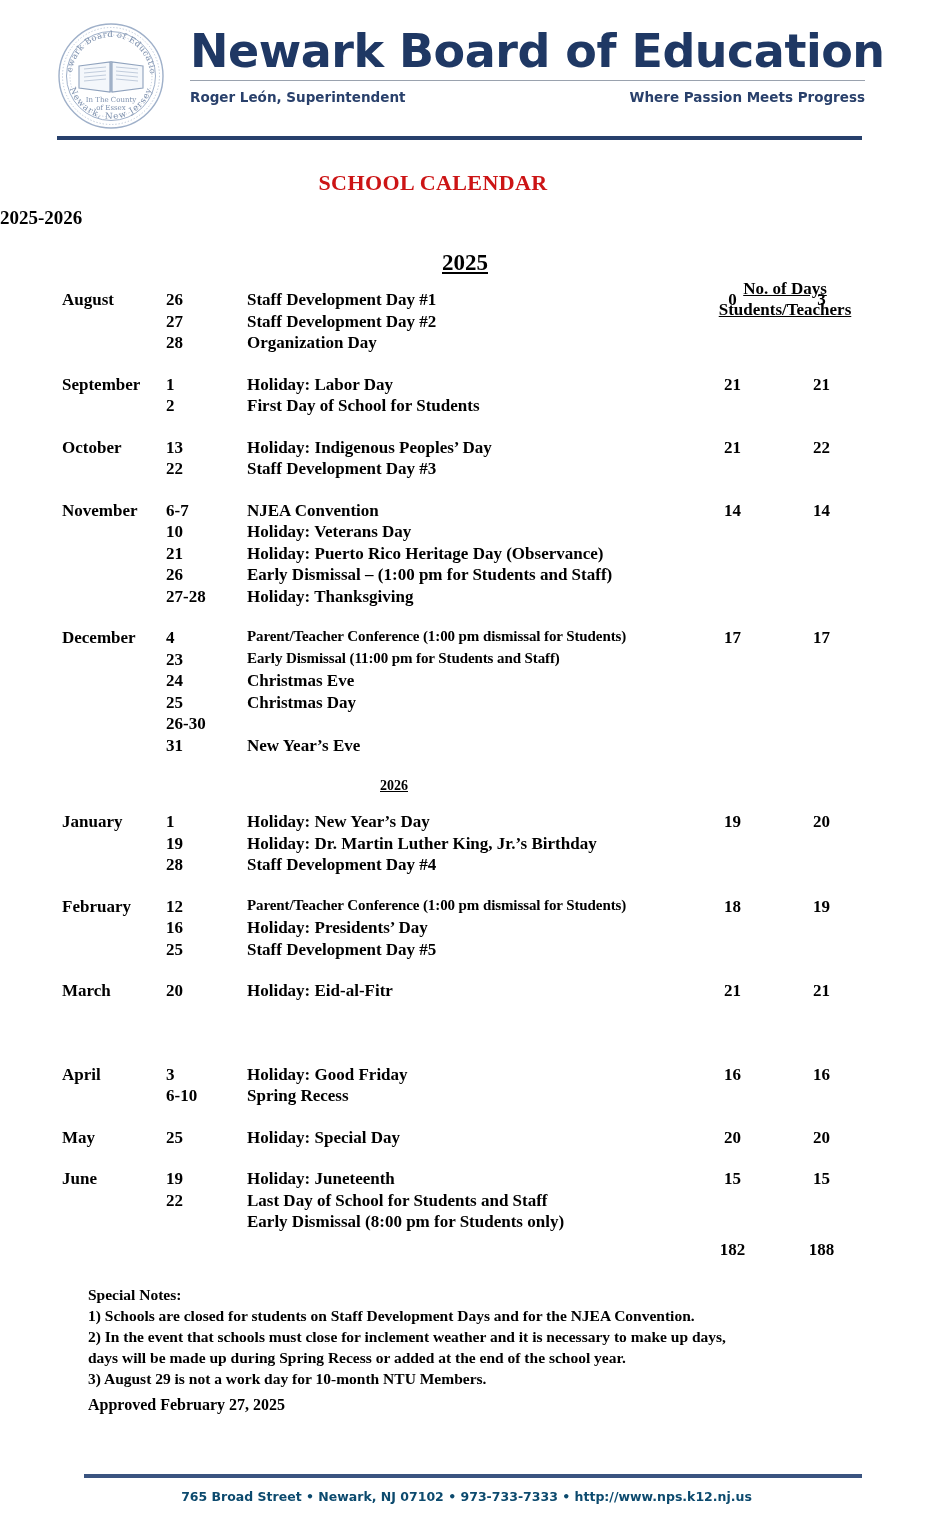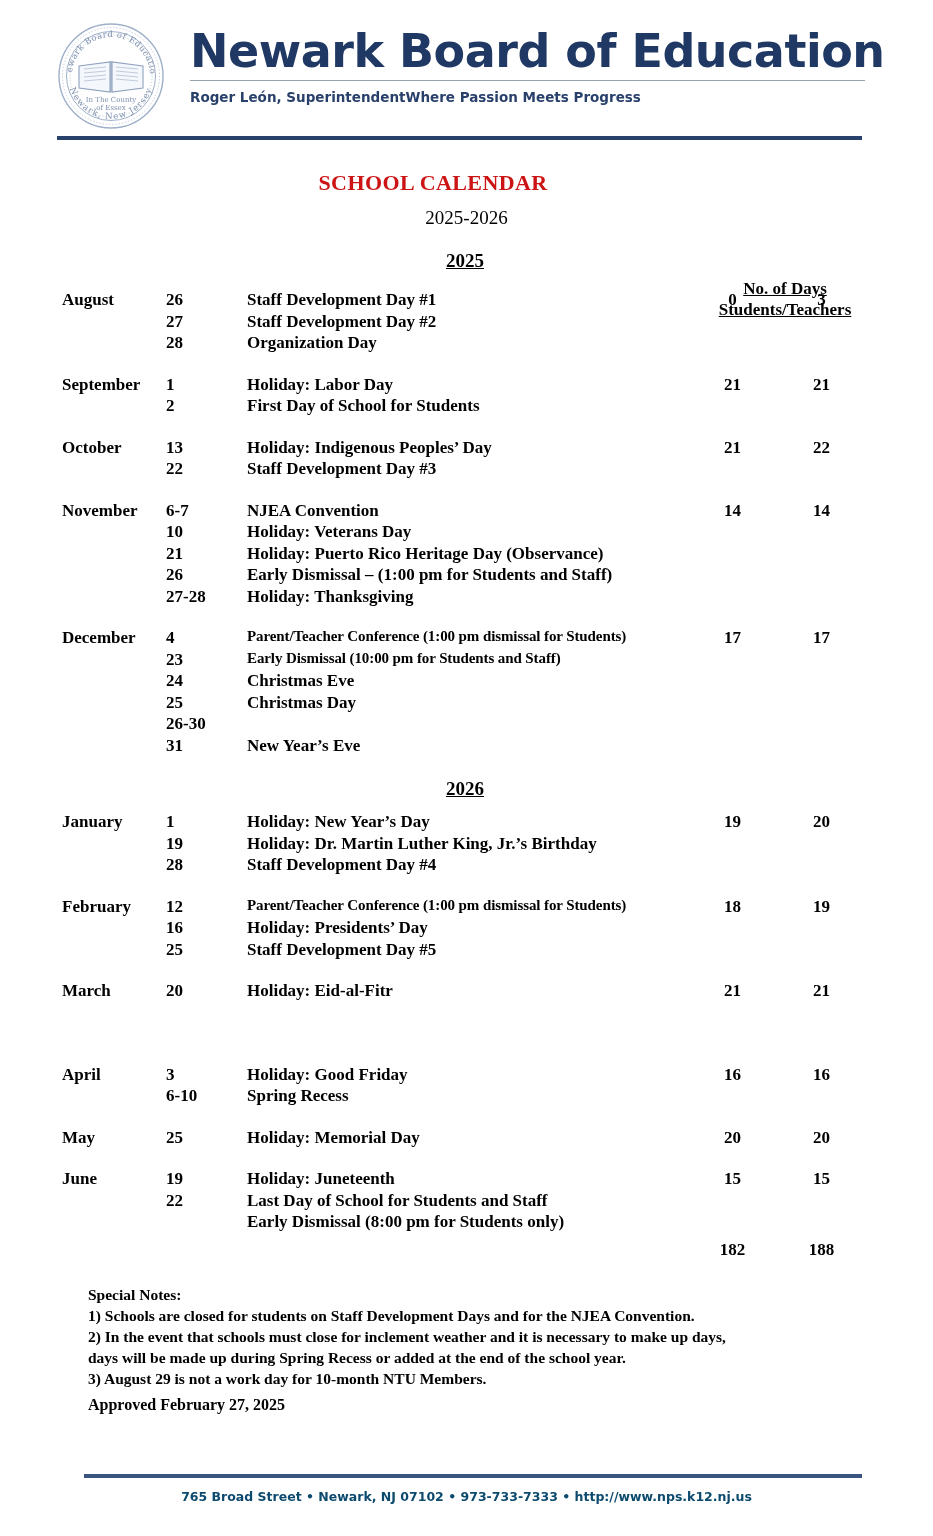--- a/index.html
+++ b/index.html
@@ -44,21 +44,21 @@
   }
   #title-rule {
     margin-top: 2px;
     height: 1px;
     background: #9aa2ae;
     width: 100%;
   }
   #header-sub {
     margin-top: 8px;
     display: flex;
-    justify-content: flex-start;
+    justify-content: space-between;
     align-items: baseline;
     font-family: "DejaVu Sans", sans-serif;
     font-size: 13.5px;
     font-weight: bold;
     color: #29406b;
   }
   #header-bottom-rule {
     position: absolute;
     left: 57px; top: 136px;
     width: 805px; height: 4px;
@@ -73,22 +73,22 @@
     text-align: center;
     font-weight: bold;
     font-size: 22px;
     color: #CC1415;
     letter-spacing: 0.4px;
   }
   #cal-years {
     position: absolute;
     left: 0; top: 207px;
     width: 933px;
-    text-align: center;
-    font-weight: normal;
+    text-align: left;
+    font-weight: bold;
     font-size: 19px;
   }
 
   
   #days-header {
     position: absolute;
     left: 690px; top: 230px;
     width: 190px;
     text-align: center;
     font-weight: bold;
@@ -97,30 +97,30 @@
     margin-top: 48px;
   }
   #days-header span { text-decoration: underline; }
 
   #year-2025 {
     position: absolute;
     left: 380px; top: 250px;
     width: 170px;
     text-align: center;
     font-weight: bold;
-    font-size: 19px;
+    font-size: 23px;
     text-decoration: underline;
   }
   #year-2026 {
     position: absolute;
     left: 380px; top: 778px;
     width: 170px;
-    text-align: center;
-    font-weight: bold;
-    font-size: 19px;
+    text-align: left;
+    font-weight: bold;
+    font-size: 14px;
     text-decoration: underline;
   }
 
   
   #cal-table {
     position: absolute;
     left: 0; top: 290px;
     width: 933px;
   }
   .month-block {
@@ -361,21 +361,21 @@
     <div class="month-block">
       <div class="mrow">
         <div class="m-name">December</div>
         <div class="m-stu">17</div>
         <div class="m-tea">17</div>
         <div class="m-day">4</div>
         <div class="m-event condensed">Parent/Teacher Conference (1:00 pm dismissal for Students)</div>
       </div>
       <div class="mrow">
         <div class="m-day">23</div>
-        <div class="m-event condensed">Early Dismissal (10:00 pm for Students and Staff)</div>
+        <div class="m-event condensed">Early Dismissal (11:00 pm for Students and Staff)</div>
       </div>
       <div class="mrow">
         <div class="m-day">24</div>
         <div class="m-event">Christmas Eve</div>
       </div>
       <div class="mrow">
         <div class="m-day">25</div>
         <div class="m-event">Christmas Day</div>
       </div>
       <div class="mrow">
@@ -446,21 +446,21 @@
         <div class="m-event">Spring Recess</div>
       </div>
       <div class="gap-after"></div>
     </div>
     <div class="month-block">
       <div class="mrow">
         <div class="m-name">May</div>
         <div class="m-stu">20</div>
         <div class="m-tea">20</div>
         <div class="m-day">25</div>
-        <div class="m-event">Holiday: Memorial Day</div>
+        <div class="m-event">Holiday: Special Day</div>
       </div>
       <div class="gap-after"></div>
     </div>
     <div class="month-block">
       <div class="mrow">
         <div class="m-name">June</div>
         <div class="m-stu">15</div>
         <div class="m-tea">15</div>
         <div class="m-day">19</div>
         <div class="m-event">Holiday: Juneteenth</div>

